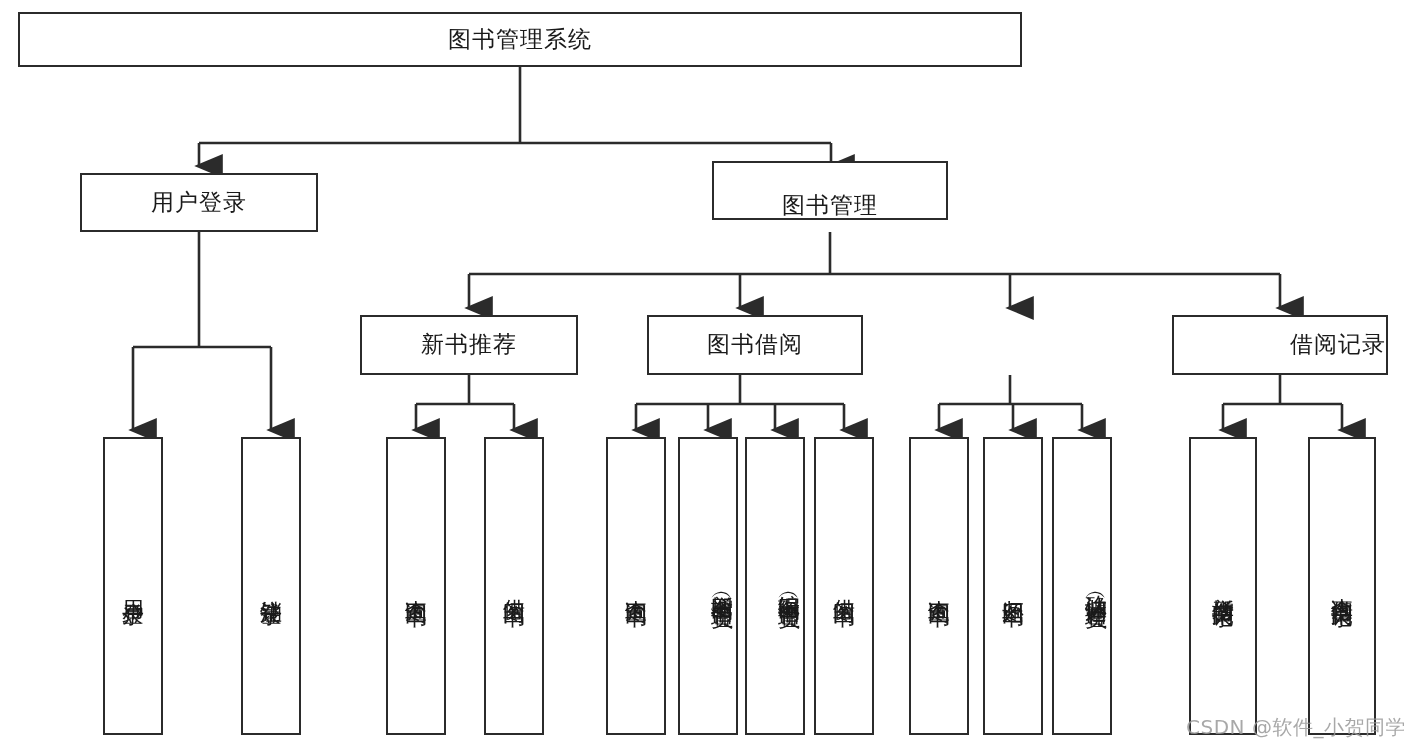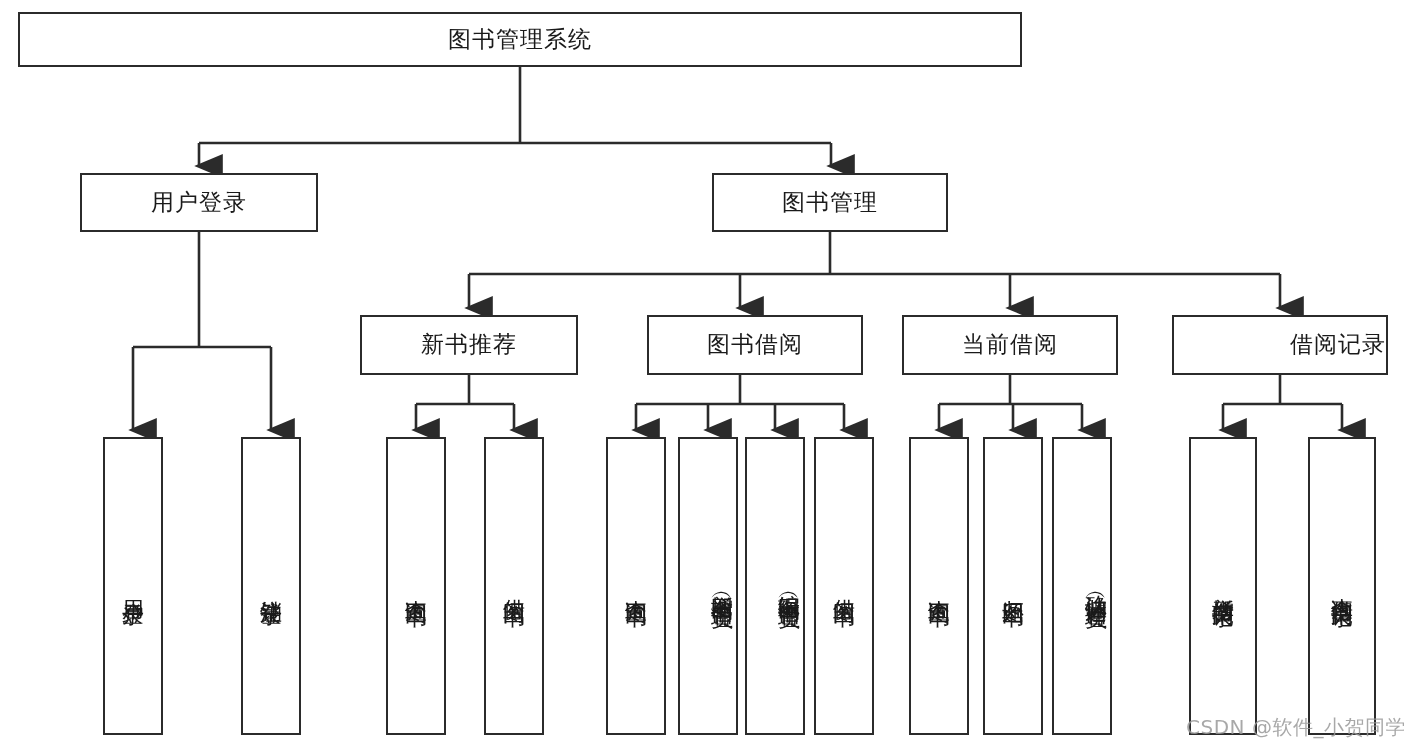--- a/index.html
+++ b/index.html
@@ -125,32 +125,29 @@
     </g>
   </svg>
 
   <div class="node horiz" style="left:18px; top:12px; width:1004px; height:55px;">
     <span class="node-label">图书管理系统</span>
   </div>
 
   <div class="node horiz" style="left:80px; top:173px; width:238px; height:59px;">
     <span class="node-label">用户登录</span>
   </div>
-  <div class="node horiz" style="left:712px; top:173px; width:236px; height:59px;">
+  <div class="node horiz" style="left:712px; top:161px; width:236px; height:59px;align-items:flex-end;">
     <span class="node-label">图书管理</span>
   </div>
 
   <div class="node horiz" style="left:360px; top:315px; width:218px; height:60px;text-align:right;">
     <span class="node-label">新书推荐</span>
   </div>
   <div class="node horiz" style="left:632px; top:315px; width:216px; height:60px;margin-left:15px;">
     <span class="node-label">图书借阅</span>
-  </div>
-  <div class="node horiz" style="left:902px; top:315px; width:216px; height:60px;">
-    <span class="node-label">当前借阅</span>
   </div>
   <div class="node horiz" style="left:1172px; top:315px; width:216px; height:60px;justify-content:flex-end;">
     <span class="node-label">借阅记录</span>
   </div>
 
   <div class="node vert centered" style="left:103px; top:437px; width:60px; height:298px;">
     <span class="node-label">用户登录</span>
   </div>
   <div class="node vert centered" style="left:241px; top:437px; width:60px; height:298px;">
     <span class="node-label">注销登录</span>

